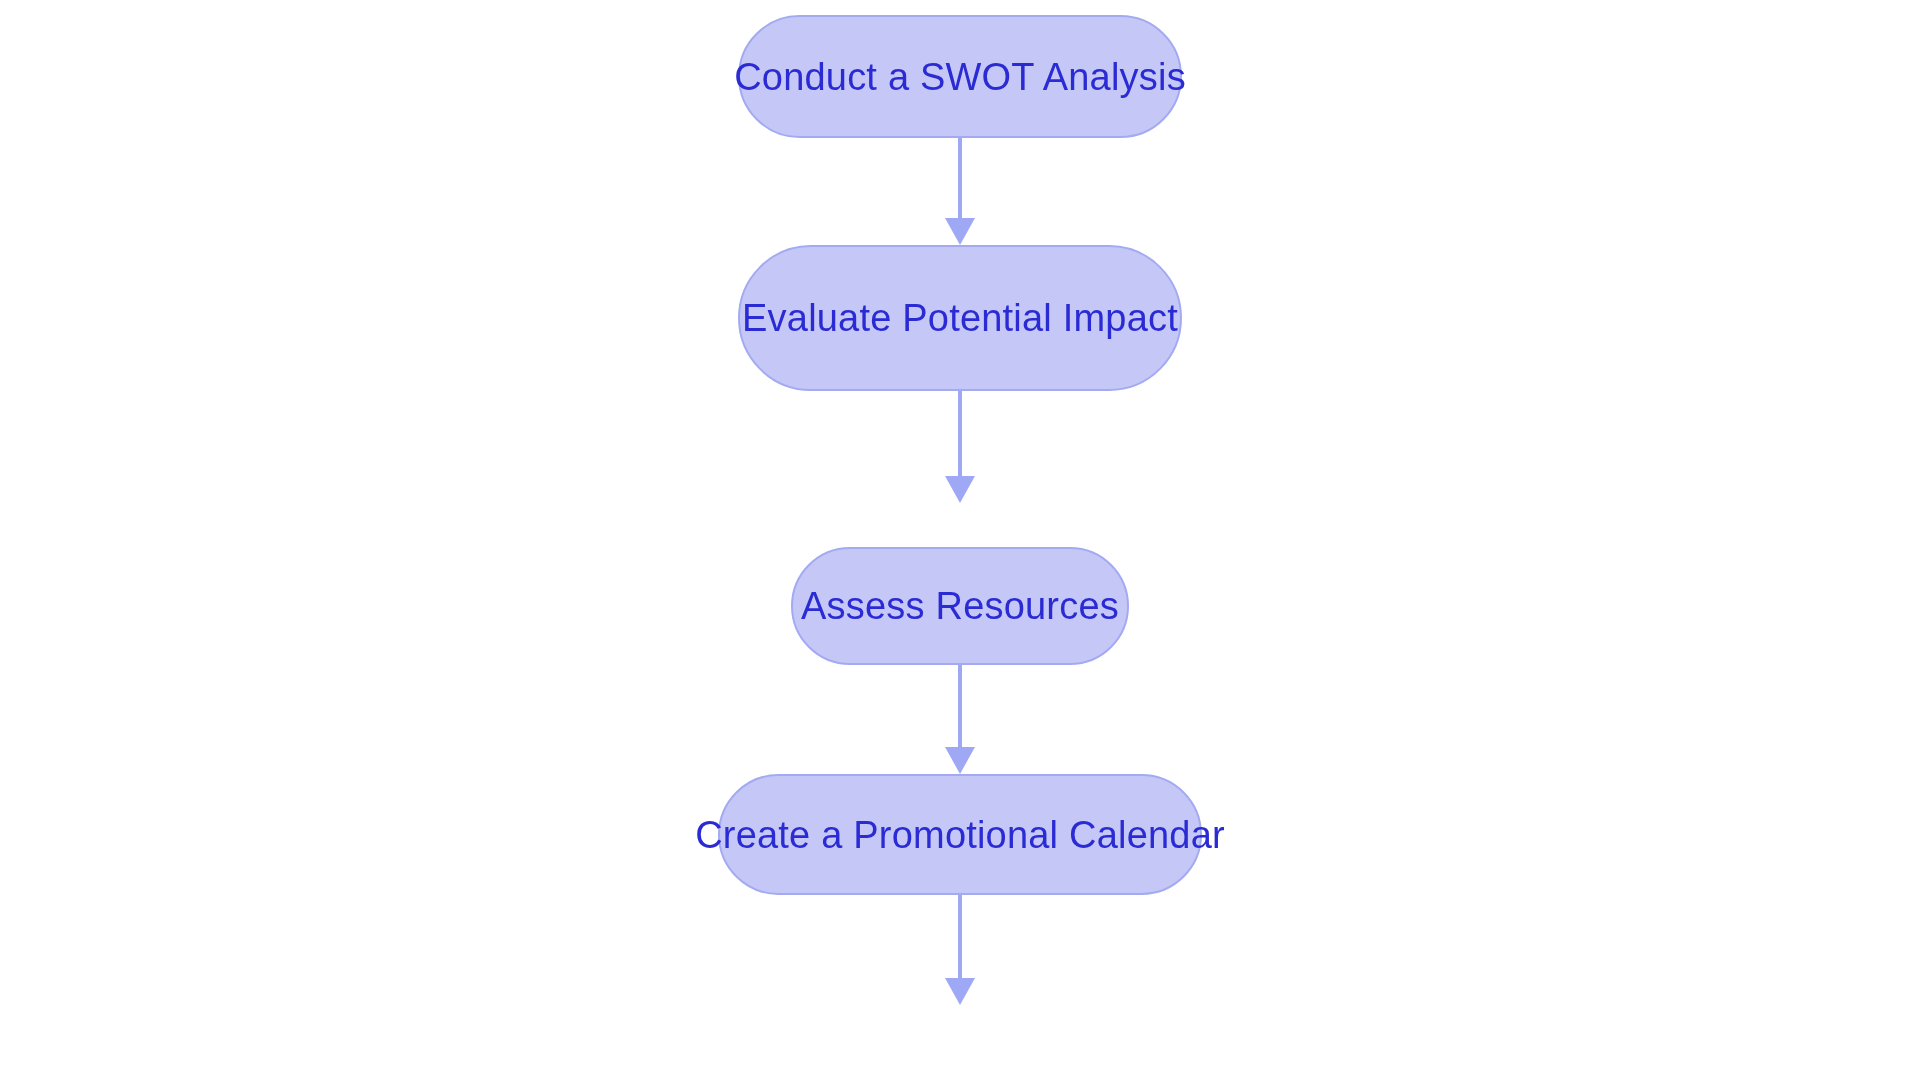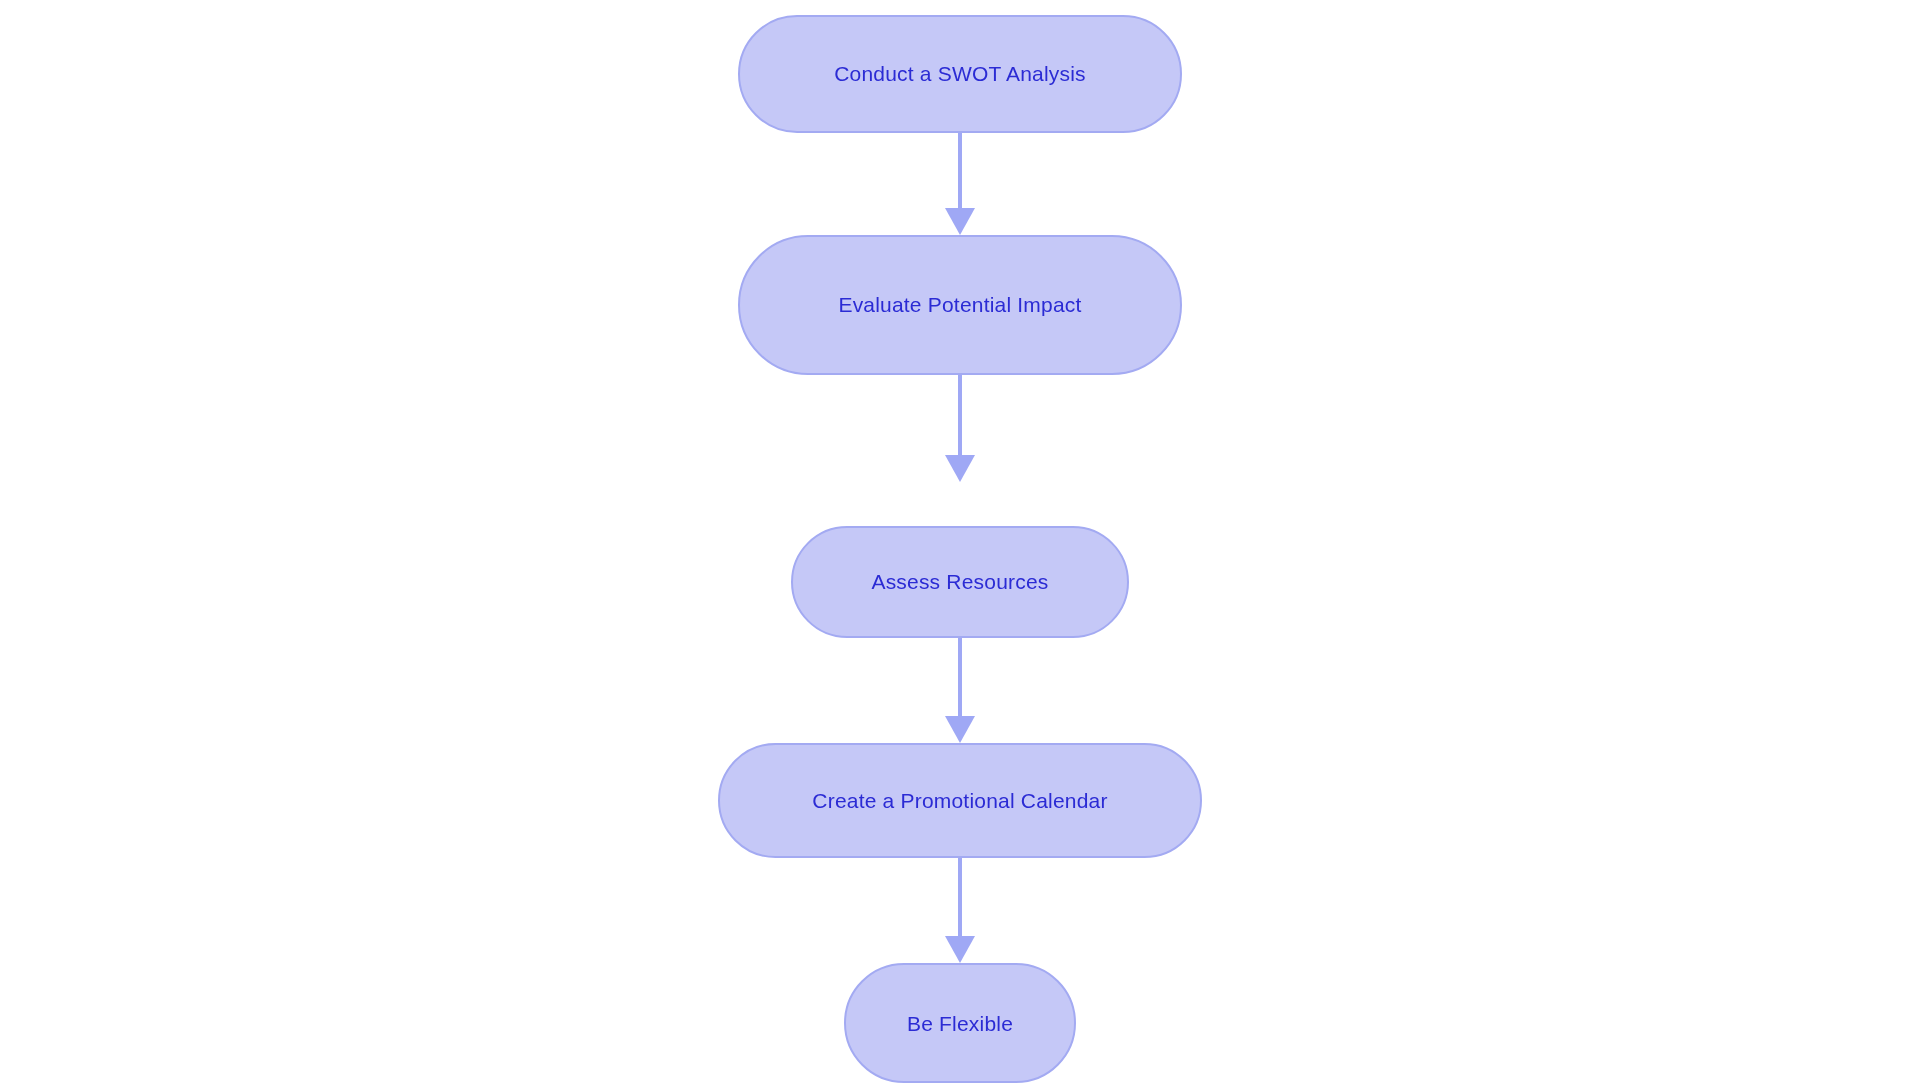--- a/index.html
+++ b/index.html
@@ -44,21 +44,21 @@
     font-size: 33px;
     font-weight: 400;
     letter-spacing: 0.2px;
     white-space: nowrap;
     line-height: 1;
     padding: 0 44px;
   }
 
   .node-label {
     color: #2b2bd4;
-    font-size: 21px;
+    font-size: 38px;
     line-height: 1;
     white-space: nowrap;
   }
 
   
   .node-0 { width: 444px; height: 123px; margin-top: 15px; }
   .node-1 { width: 444px; height: 146px; }
   .node-2 { width: 338px; height: 118px; margin-top: 44px; }
   .node-3 { width: 484px; height: 121px; text-align: right; }
   .node-4 { width: 232px; height: 125px; }
@@ -126,18 +126,15 @@
 
     <div class="node node-3">
       <span class="node-label">Create a Promotional Calendar</span>
     </div>
 
     <div class="connector conn-3">
       <div class="connector-stem"></div>
       <div class="connector-head"></div>
     </div>
 
-    <div class="node node-4">
-      <span class="node-label">Be Flexible</span>
-    </div>
 
   </div>
 </div>
 
 </body></html>

